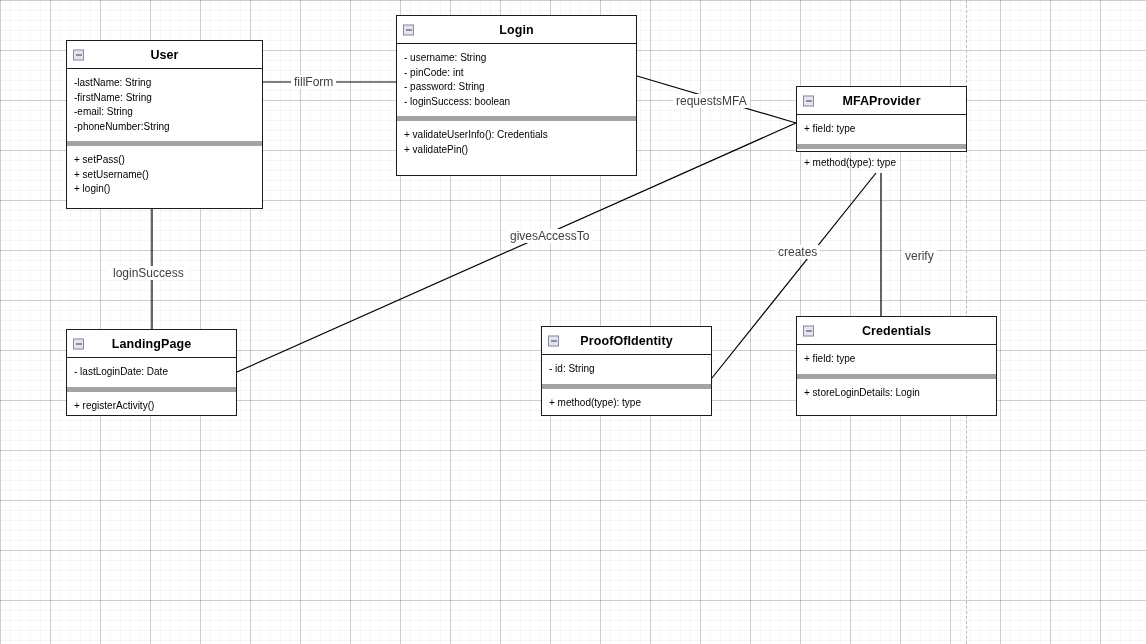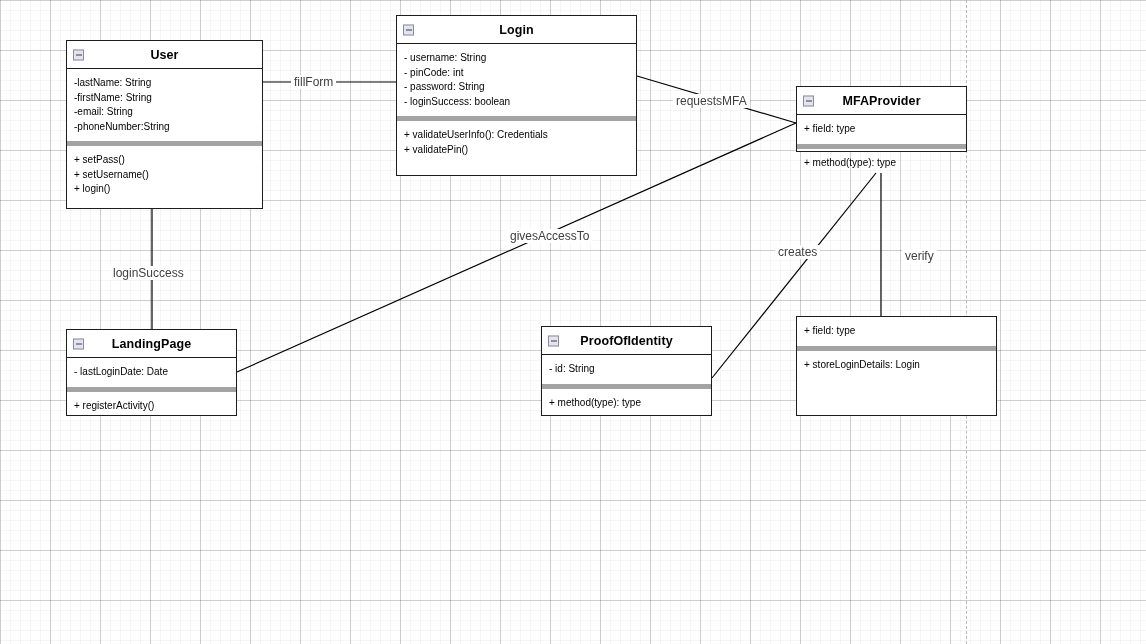--- a/index.html
+++ b/index.html
@@ -191,20 +191,26 @@
           <div class="class-title">ProofOfIdentity</div>
         </div>
         <div class="compartment">
           <div class="member">- id: String</div>
         </div>
         <div class="compartment">
           <div class="member">+ method(type): type</div>
         </div>
       </div>
       <div class="uml-class" style="left: 796px; top: 316px; width: 201px; height: 100px;">
+        <div class="class-header">
+          <div class="collapse-icon">
+            <span></span>
+          </div>
+          <div class="class-title">Credentials</div>
+        </div>
         <div class="compartment">
           <div class="member">+ field: type</div>
         </div>
         <div class="compartment">
           <div class="member">+ storeLoginDetails: Login</div>
         </div>
       </div>
     </div>
   <div id="label-layer">
       <div class="edge-label" style="left: 291px; top: 75px; background: rgb(255, 255, 255); padding: 0px 3px;">fillForm</div>

